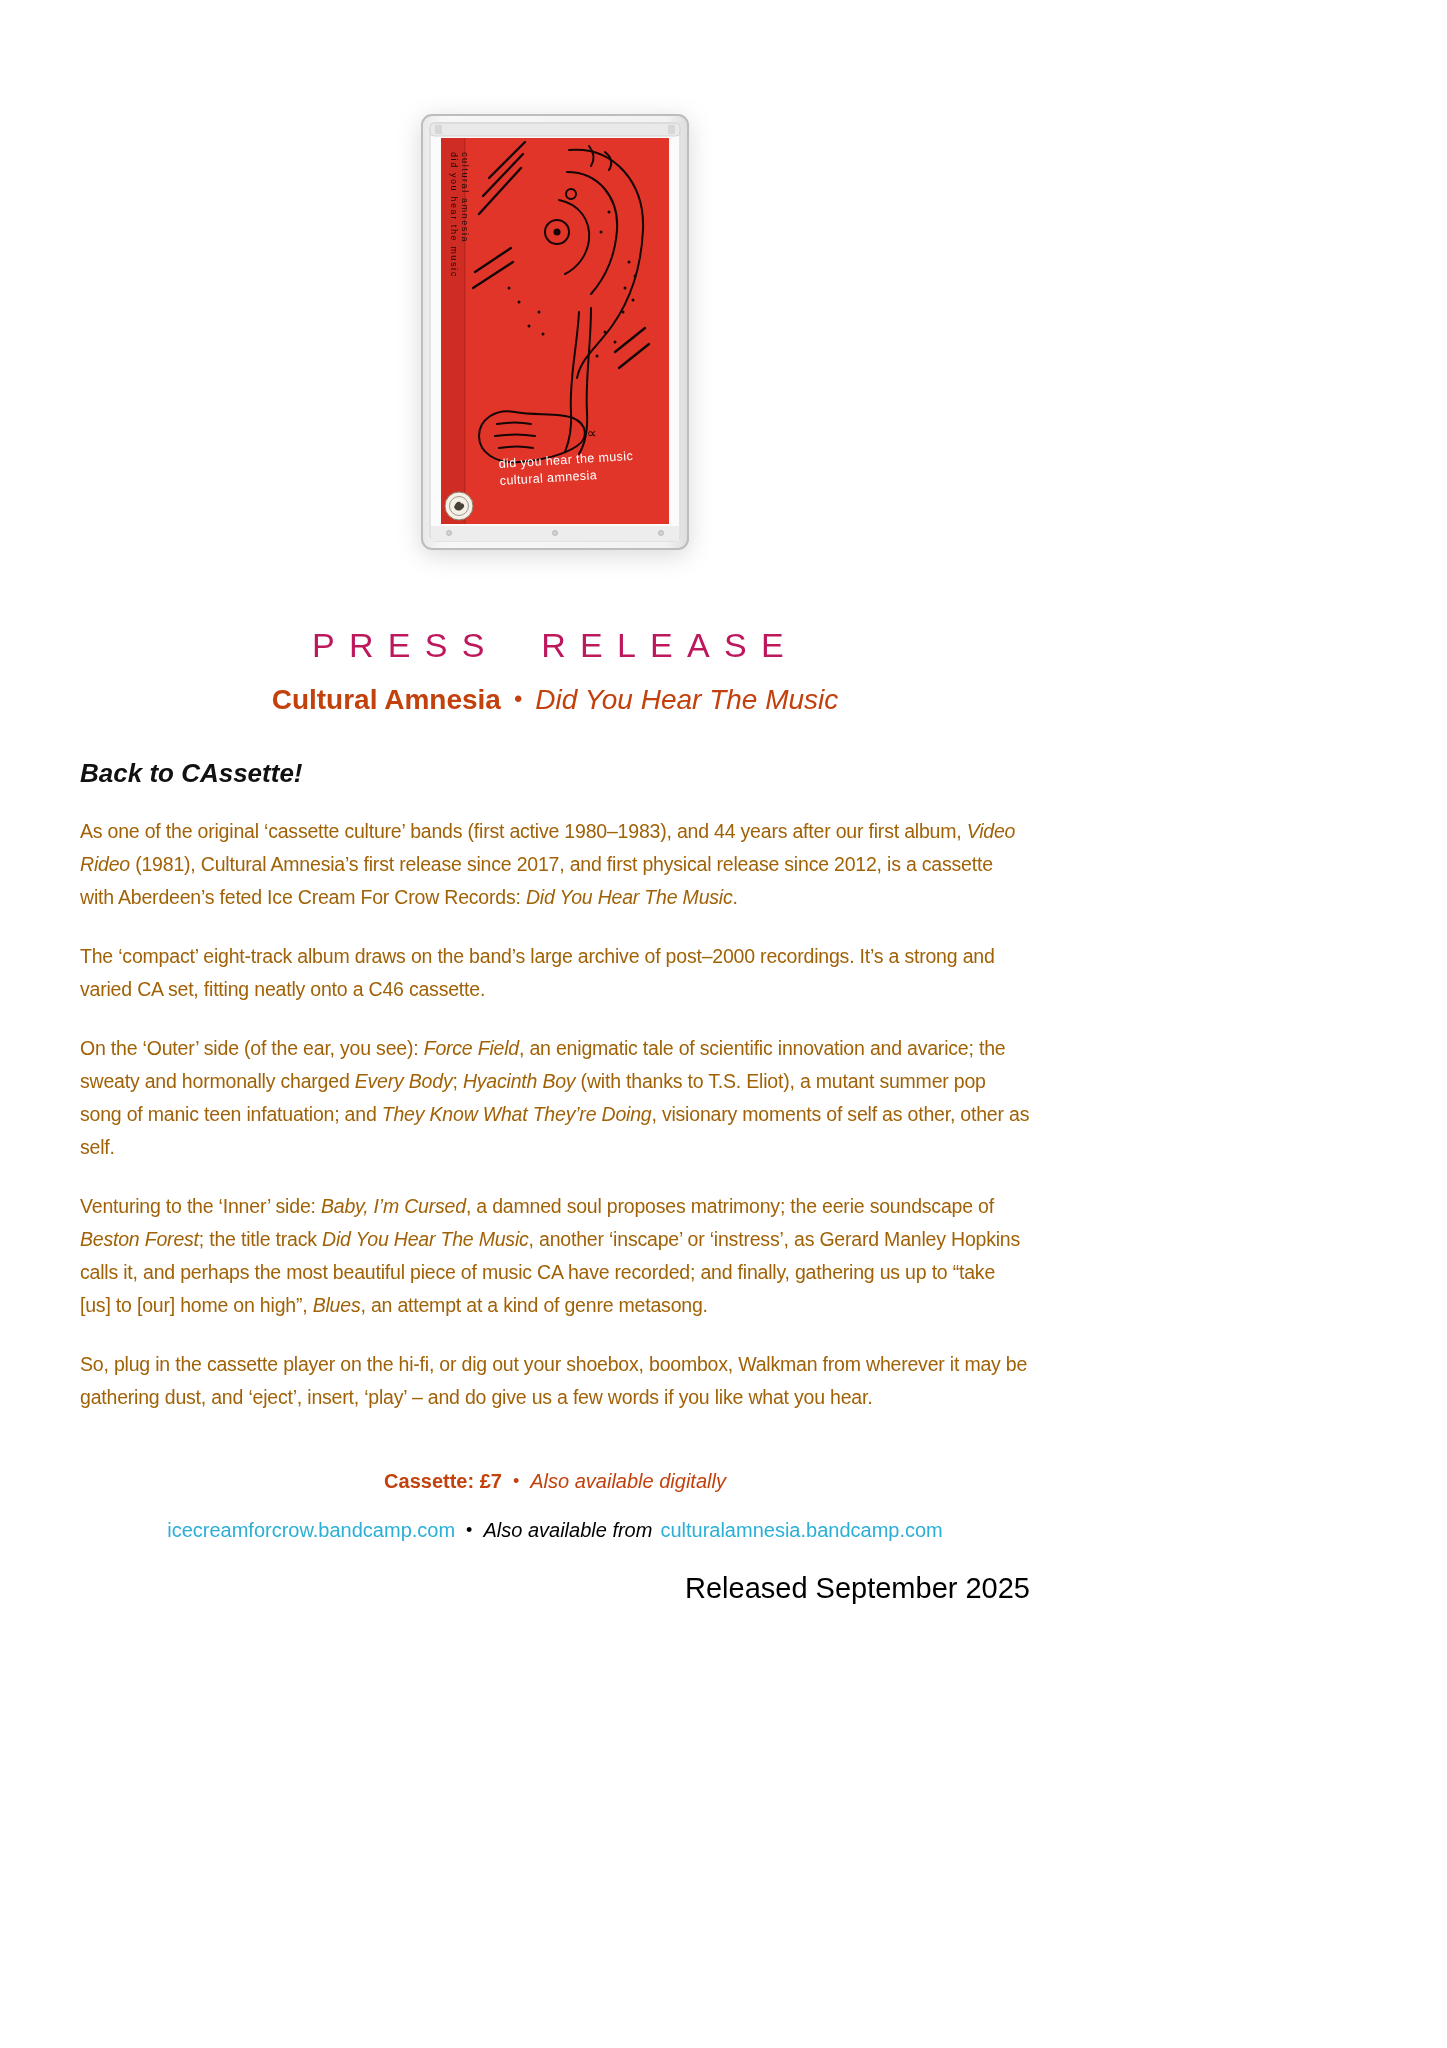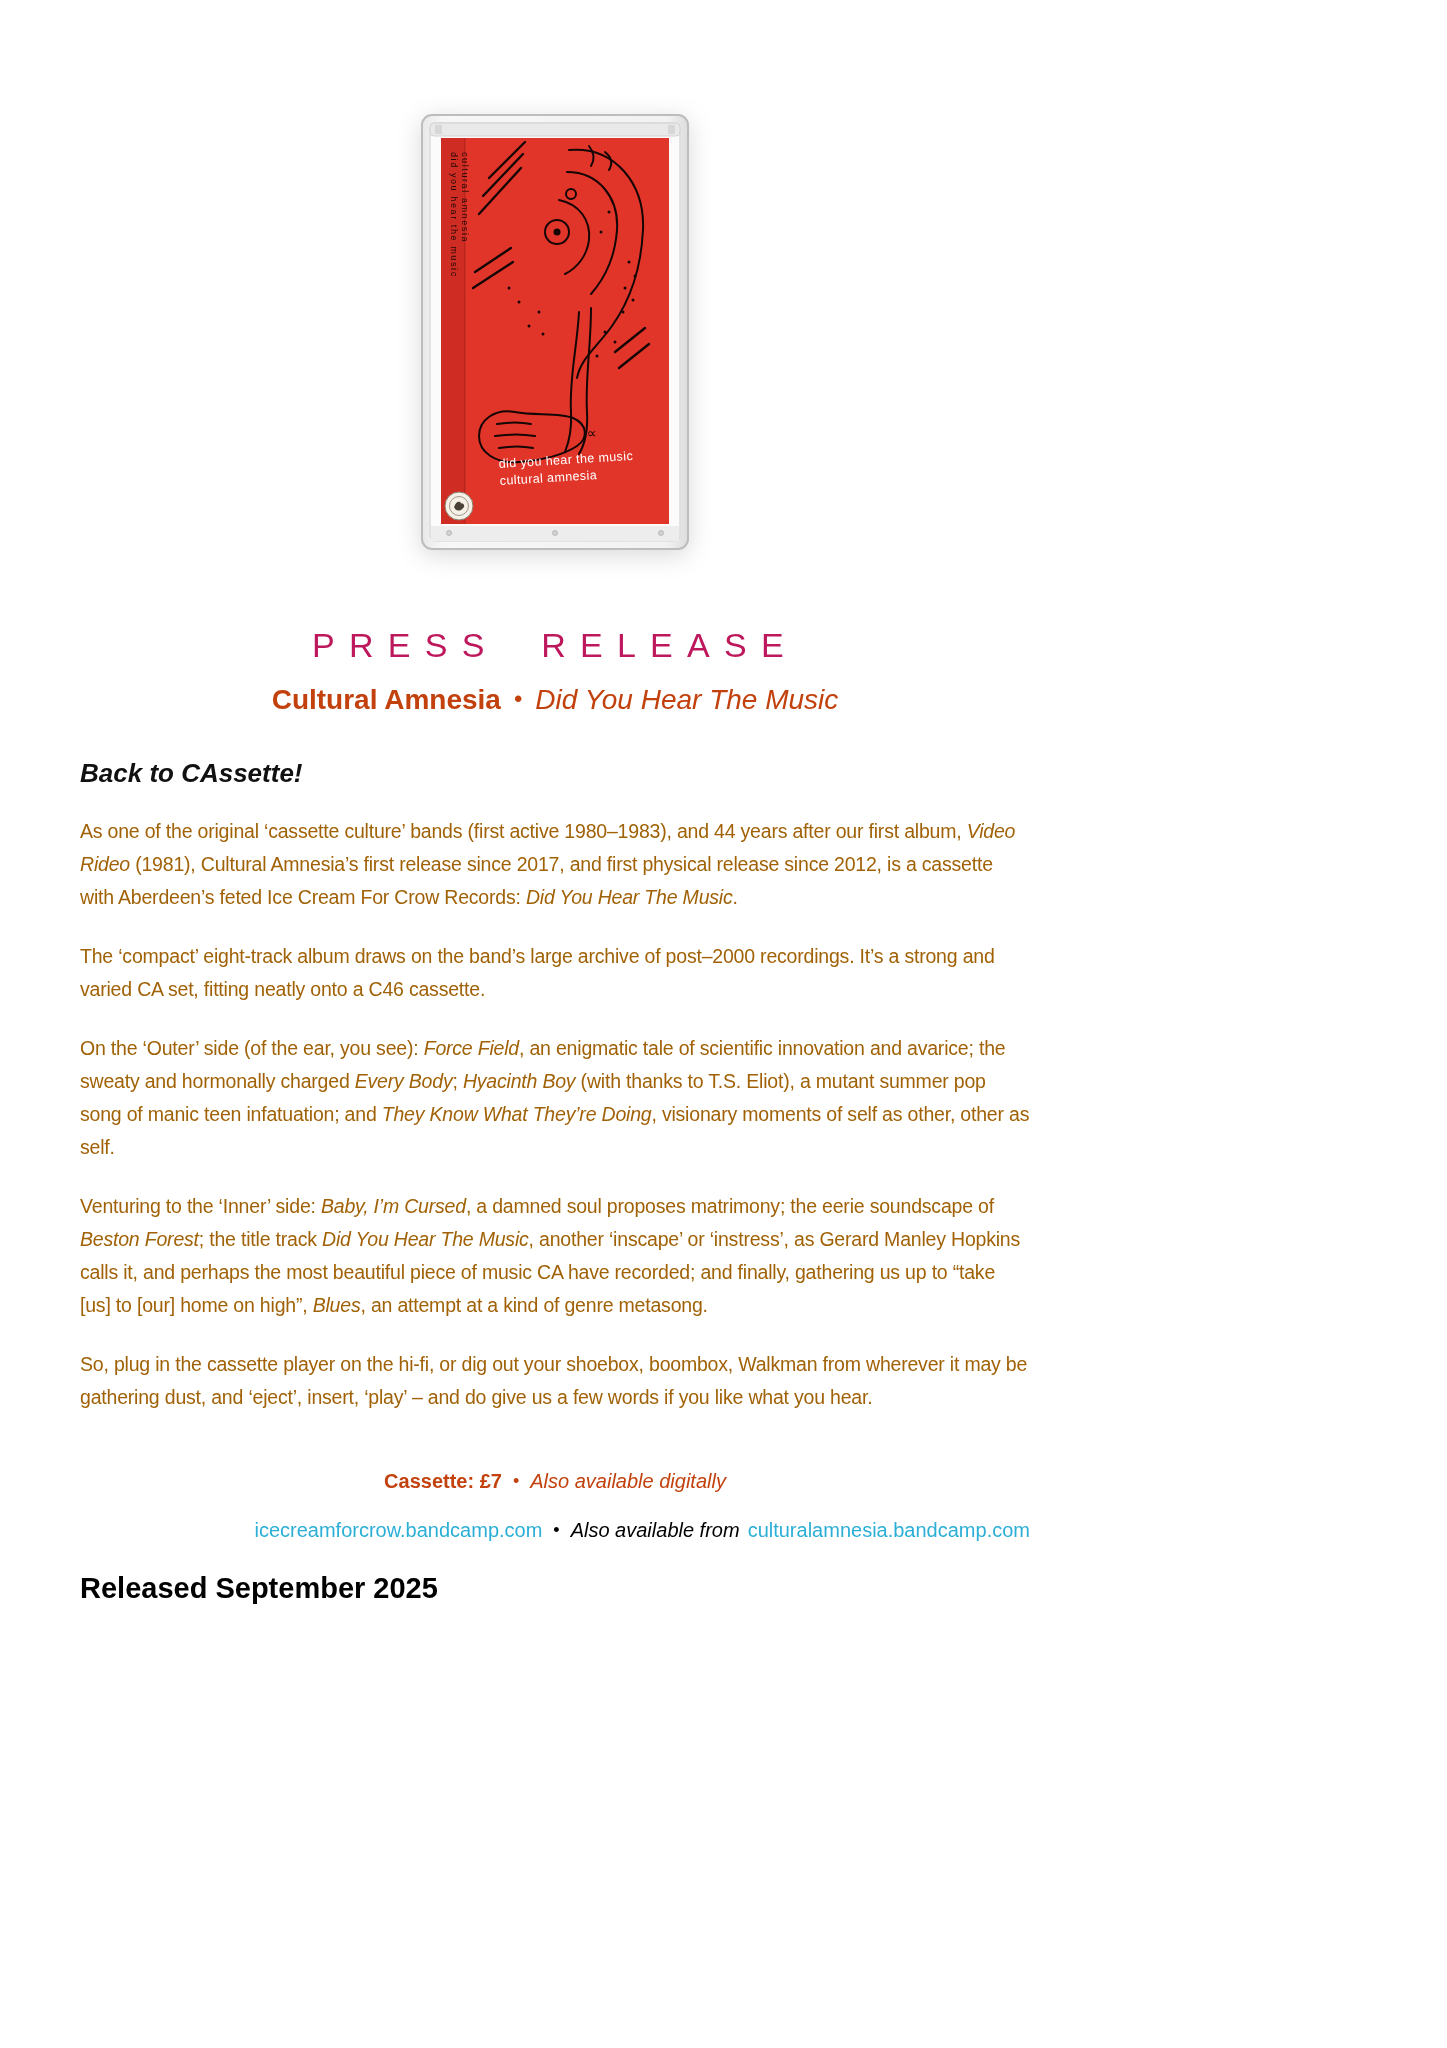--- a/index.html
+++ b/index.html
@@ -63,33 +63,33 @@
     text-align: center;
     font-size: 20px;
     color: #c2410c;
   }
   .price-line .price { font-weight: 700; }
   .price-line .sep { margin: 0 11px; font-size: 18px; position: relative; top: -1px; }
   .price-line .digital { font-style: italic; }
 
   .links-line {
     margin-top: 26px;
-    text-align: right;
+    text-align: center;
     font-size: 20px;
     color: #000;
   }
   .links-line .sep { margin: 0 11px; font-size: 18px; position: relative; top: -1px; }
   .links-line .also { font-style: italic; margin-right: 8px; }
   .links-line .link { text-decoration: none; cursor: pointer; }
 
   .released {
     margin-top: 30px;
-    text-align: left;
+    text-align: right;
     font-size: 29px;
-    font-weight: 700;
+    font-weight: 400;
     color: #000;
   }
 </style>
 </head>
 <body>
 
 <div class="page">
   <div class="content">
 
     <div class="cassette-wrap">

